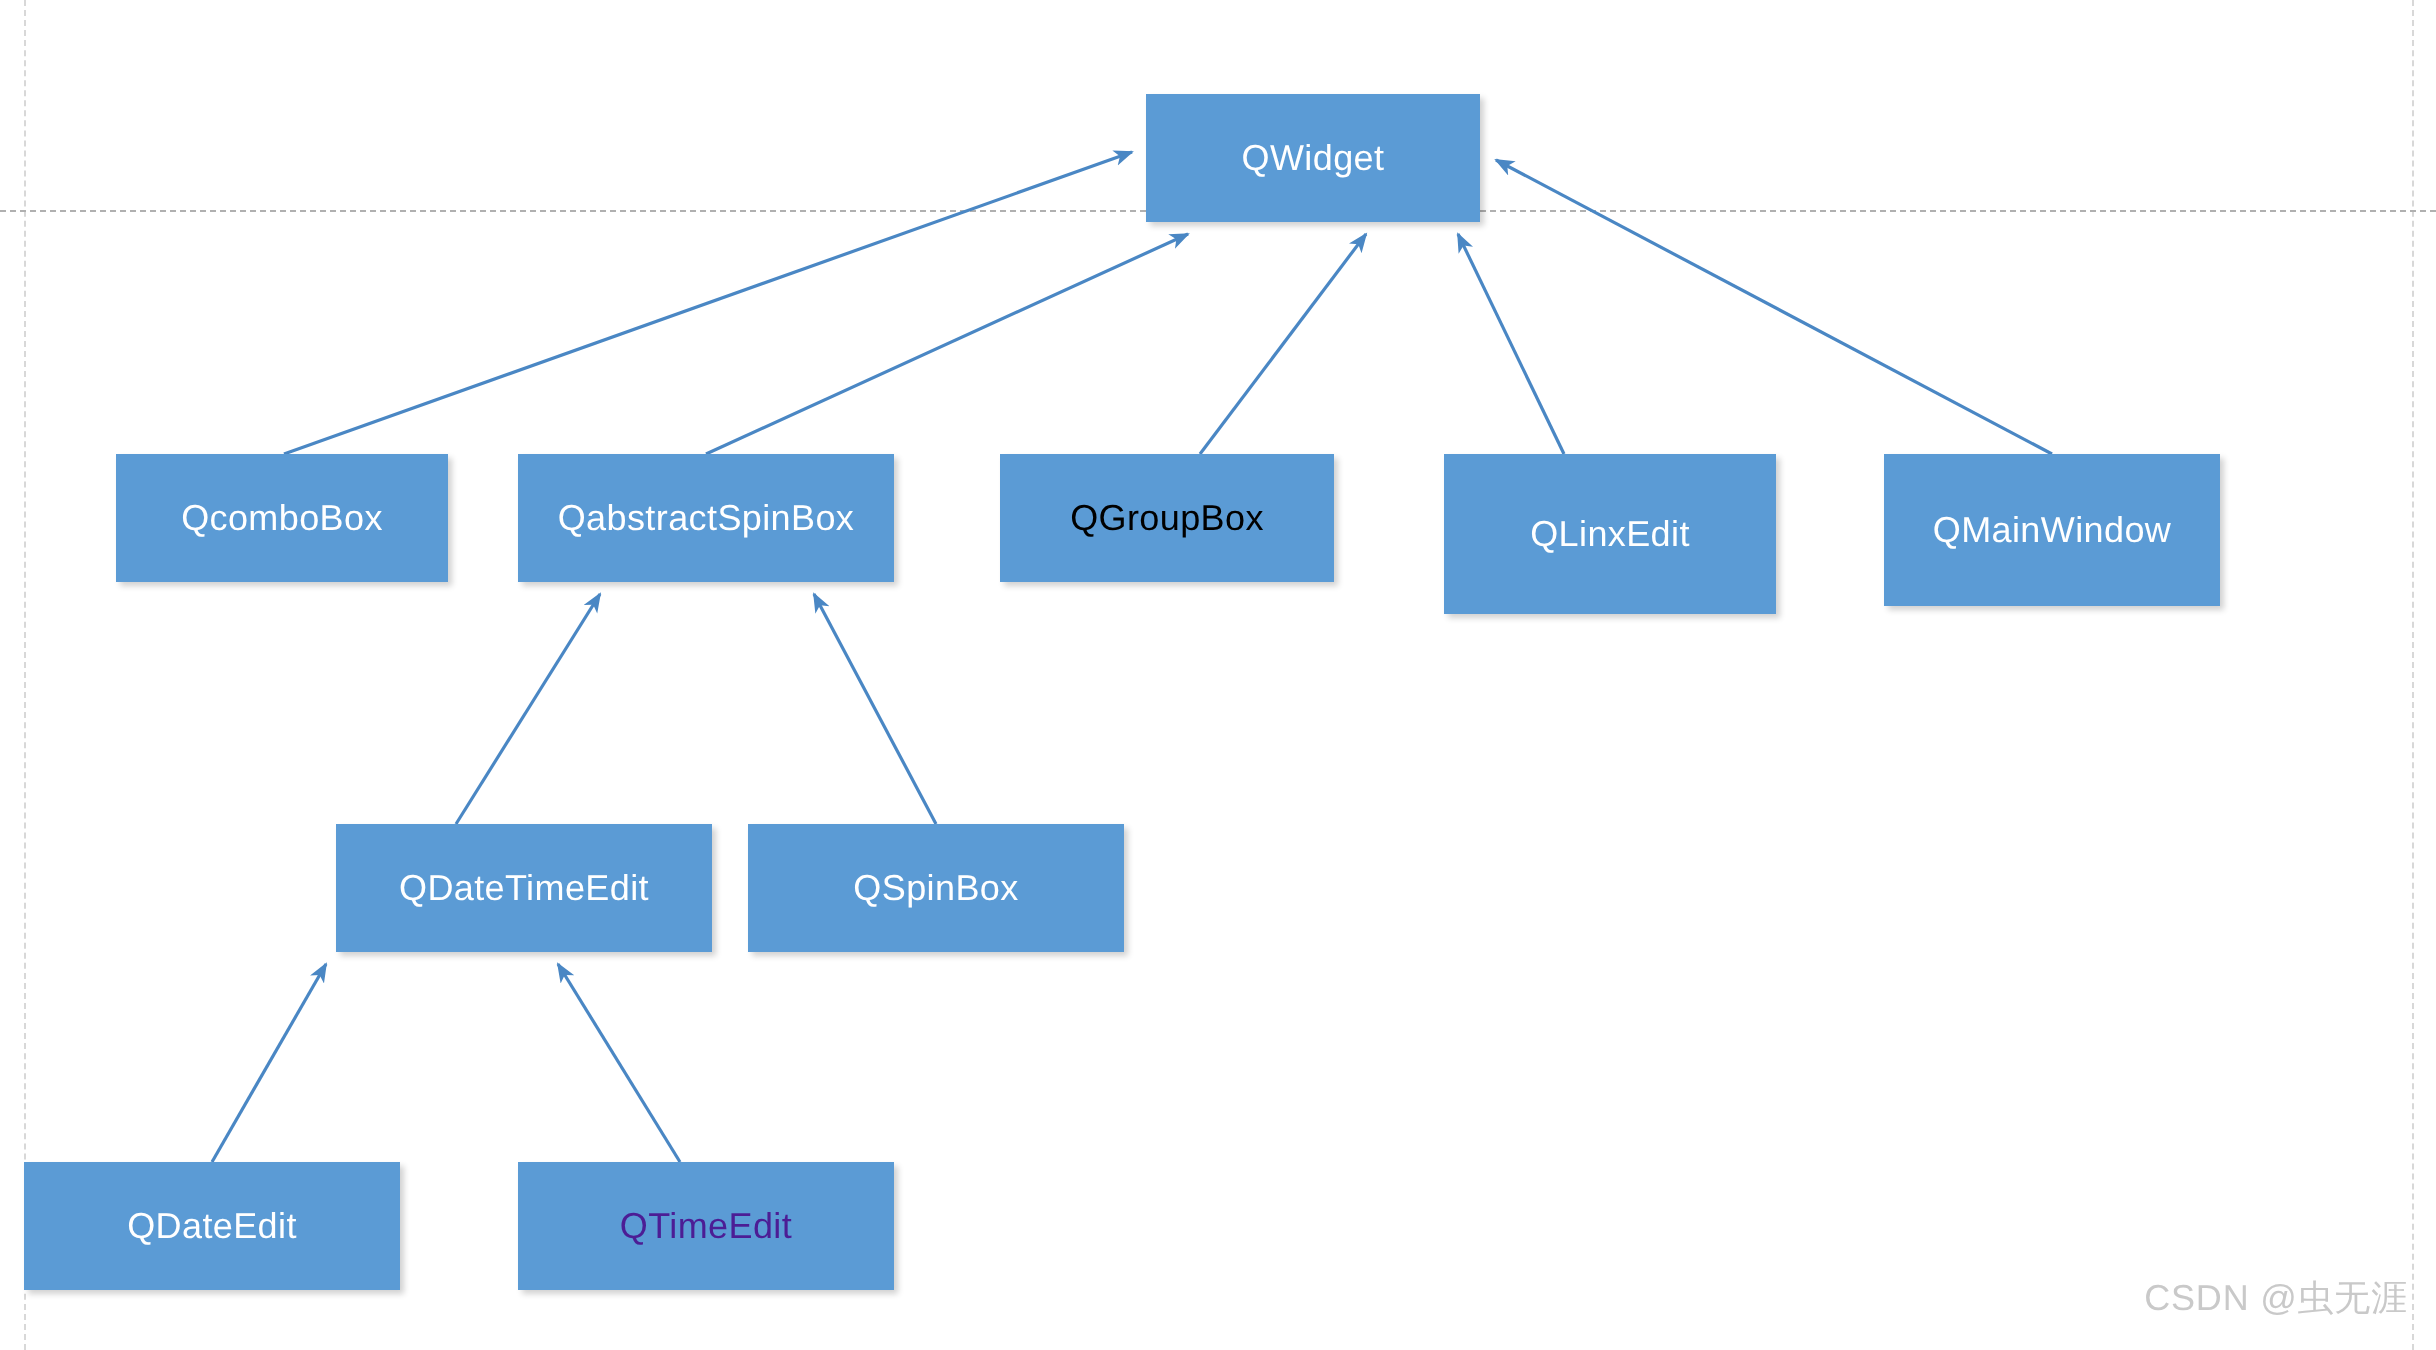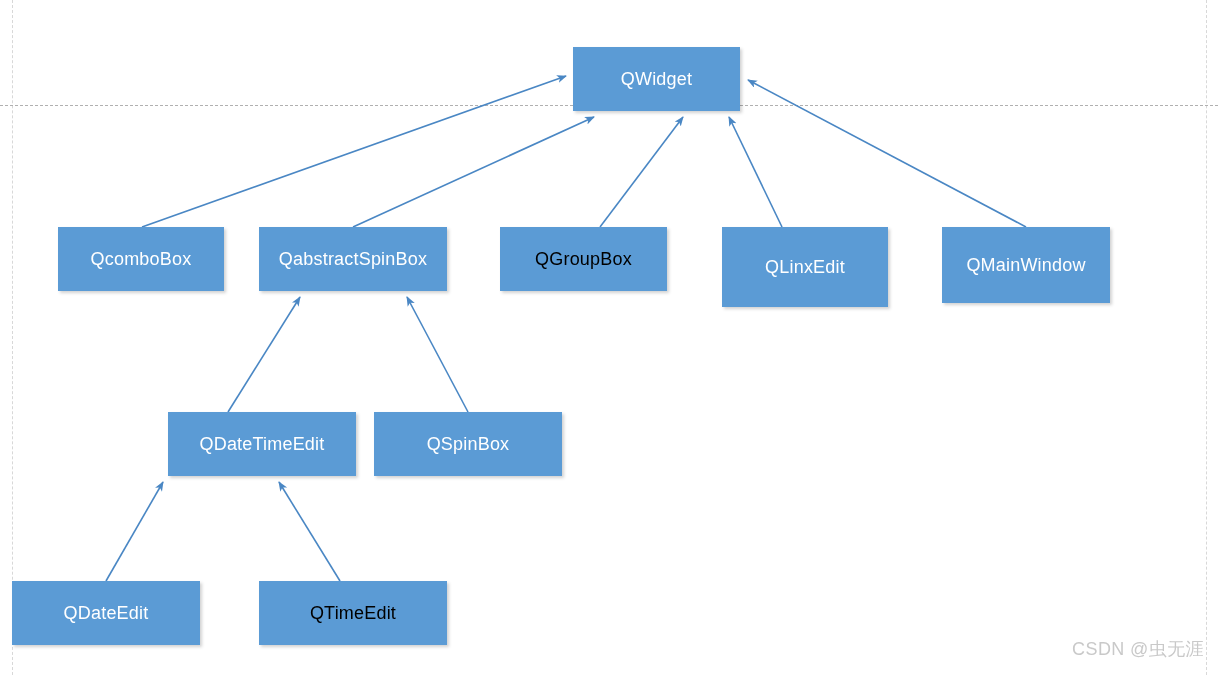--- a/index.html
+++ b/index.html
@@ -95,17 +95,17 @@
   <div id="node-layer">
       <div class="node" style="left: 573px; top: 47px; width: 167px; height: 64px; background: rgb(91, 155, 213); border-color: rgb(91, 155, 213); color: rgb(255, 255, 255);">QWidget</div>
       <div class="node" style="left: 58px; top: 227px; width: 166px; height: 64px; background: rgb(91, 155, 213); border-color: rgb(91, 155, 213); color: rgb(255, 255, 255); text-align: center;">QcomboBox</div>
       <div class="node" style="left: 259px; top: 227px; width: 188px; height: 64px; background: rgb(91, 155, 213); border-color: rgb(91, 155, 213); color: rgb(255, 255, 255);">QabstractSpinBox</div>
       <div class="node" style="left: 500px; top: 227px; width: 167px; height: 64px; background: rgb(91, 155, 213); border-color: rgb(91, 155, 213); color: #000000;">QGroupBox</div>
       <div class="node" style="left: 722px; top: 227px; width: 166px; height: 80px; background: rgb(91, 155, 213); border-color: rgb(91, 155, 213); color: rgb(255, 255, 255);">QLinxEdit</div>
       <div class="node" style="left: 942px; top: 227px; width: 168px; height: 76px; background: rgb(91, 155, 213); border-color: rgb(91, 155, 213); color: rgb(255, 255, 255);">QMainWindow</div>
       <div class="node" style="left: 132px; top: 412px; width: 188px; height: 64px; background: rgb(91, 155, 213); border-color: rgb(91, 155, 213); color: rgb(255, 255, 255); margin-left: 36px;">QDateTimeEdit</div>
       <div class="node" style="left: 374px; top: 412px; width: 188px; height: 64px; background: rgb(91, 155, 213); border-color: rgb(91, 155, 213); color: rgb(255, 255, 255);">QSpinBox</div>
       <div class="node" style="left: 12px; top: 581px; width: 188px; height: 64px; background: rgb(91, 155, 213); border-color: rgb(91, 155, 213); color: rgb(255, 255, 255);">QDateEdit</div>
-      <div class="node" style="left: 259px; top: 581px; width: 188px; height: 64px; background: rgb(91, 155, 213); border-color: rgb(91, 155, 213); color: #000000;">QTimeEdit</div>
+      <div class="node" style="left: 259px; top: 581px; width: 188px; height: 64px; background: rgb(91, 155, 213); border-color: rgb(91, 155, 213); color: #4c1d95;">QTimeEdit</div>
     </div>
 
   <div class="watermark">CSDN @虫无涯</div>
 </div>
 
 </body></html>

